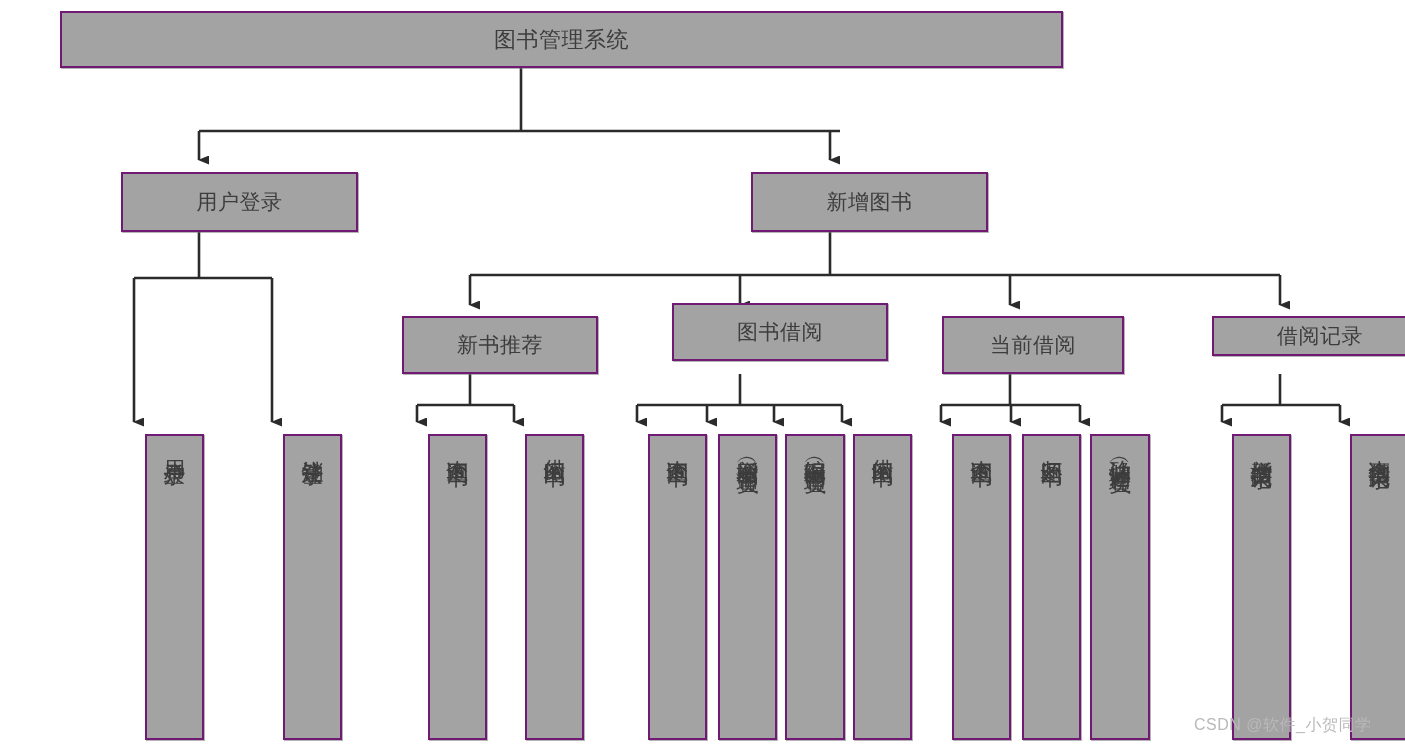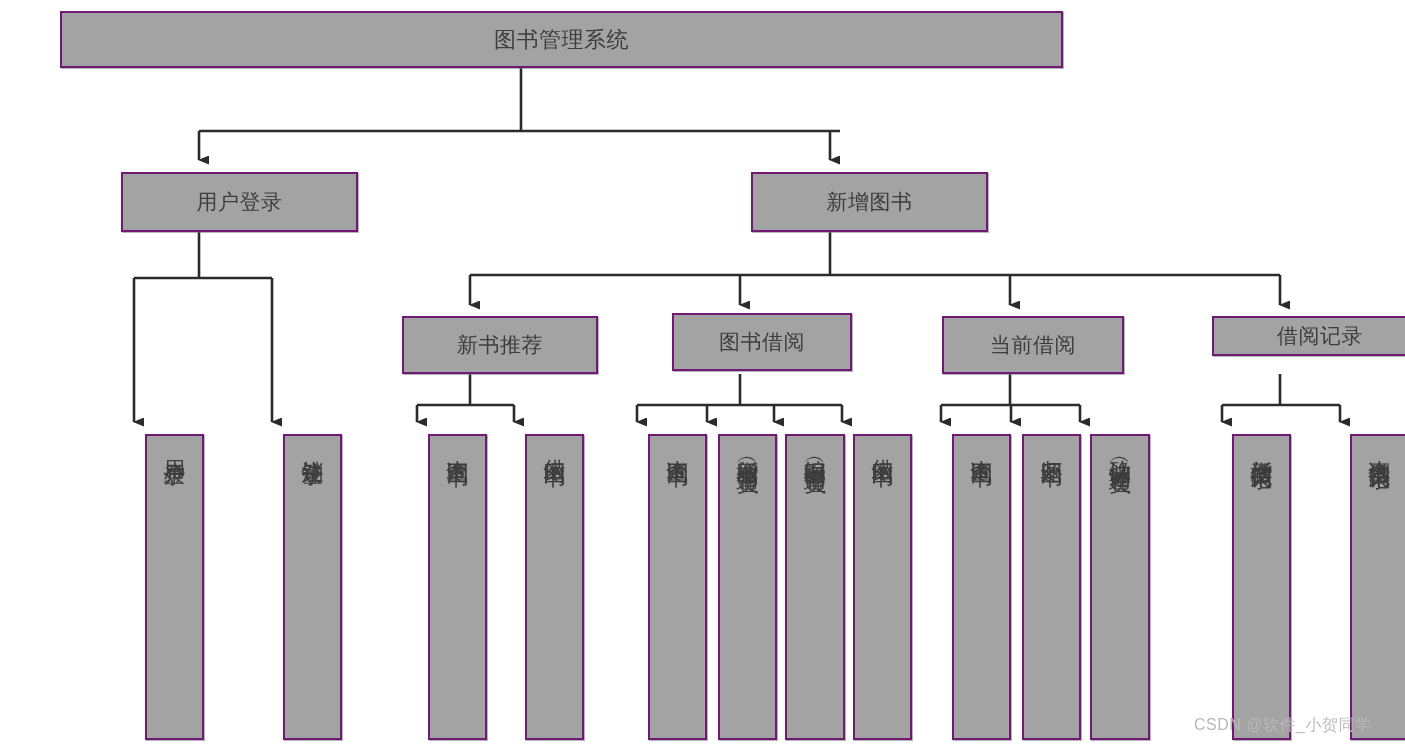--- a/index.html
+++ b/index.html
@@ -142,21 +142,21 @@
   </div>
 
   <div class="node horiz" style="left:711px; top:172px; width:237px; height:60px;">
     <span class="node-label">新增图书</span>
   </div>
 
   <div class="node horiz" style="left:362px; top:316px; width:196px; height:58px;">
     <span class="node-label">新书推荐</span>
   </div>
 
-  <div class="node horiz" style="left:632px; top:313px; width:180px; height:58px;">
+  <div class="node horiz" style="left:632px; top:303px; width:216px; height:58px;">
     <span class="node-label">图书借阅</span>
   </div>
 
   <div class="node horiz" style="left:902px; top:316px; width:182px; height:58px;">
     <span class="node-label">当前借阅</span>
   </div>
 
   <div class="node horiz" style="left:1172px; top:316px; width:216px; height:40px;">
     <span class="node-label">借阅记录</span>
   </div>

